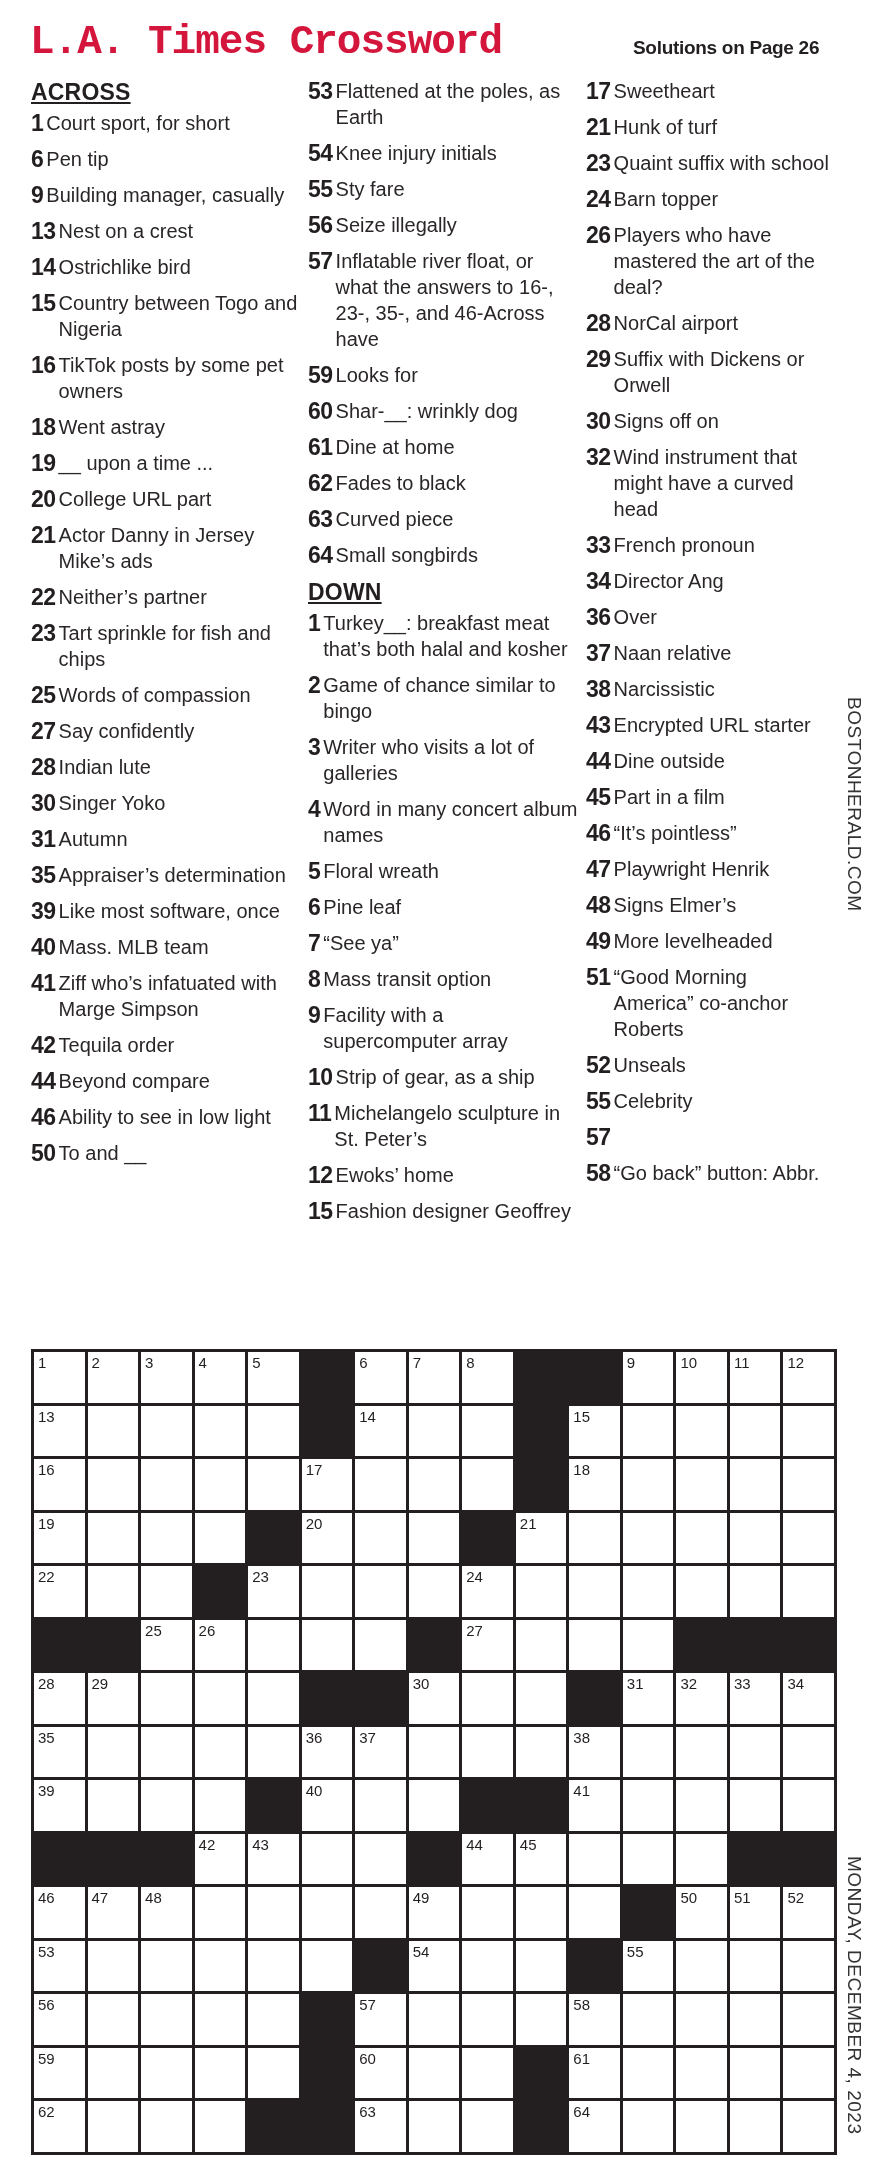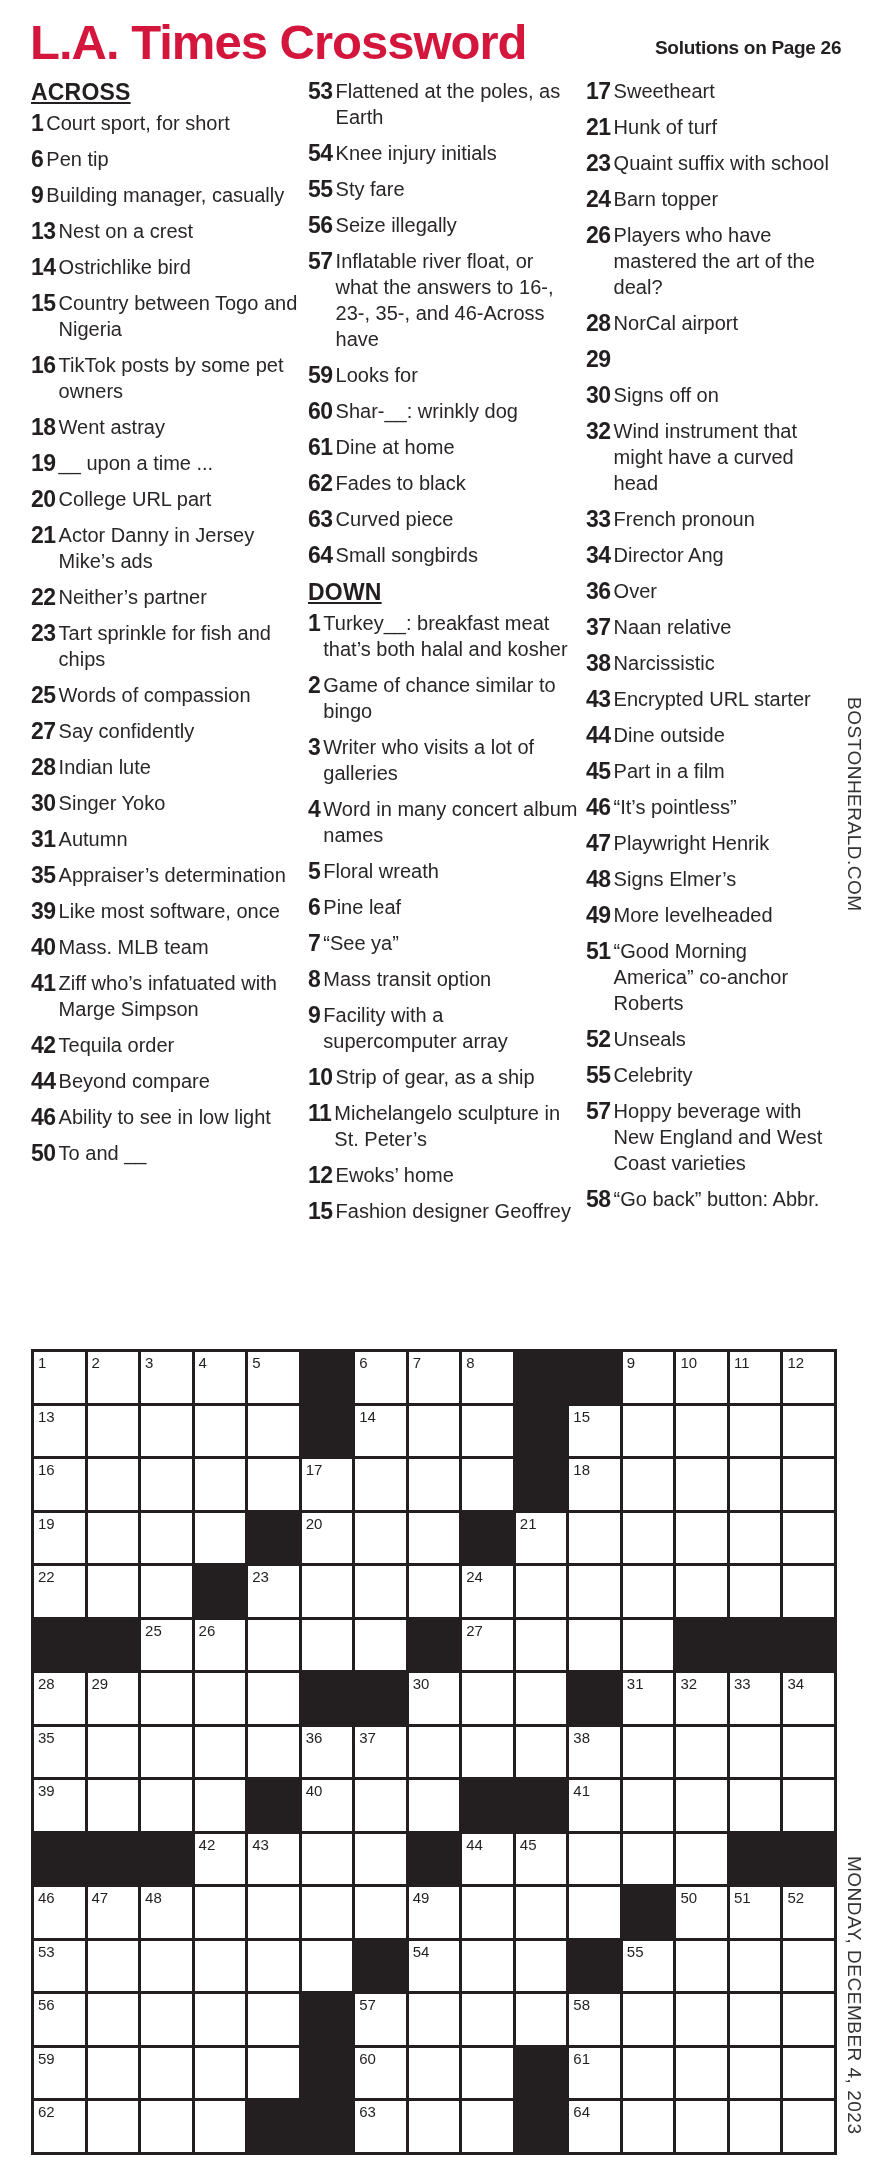--- a/index.html
+++ b/index.html
@@ -1,20 +1,20 @@
 <!DOCTYPE html>
 <html><head>
 <meta charset="utf-8">
 <style>
   html, body { margin:0; padding:0; background:#ffffff; }
   body { width:870px; height:2182px; position:relative; overflow:hidden; color:#231f20;
          font-family:"Liberation Sans", sans-serif; }
-  .title { position:absolute; left:30px; top:14px; font-family:Liberation Sans, sans-serif; font-weight:bold;
-           font-size:49px; color:#d4163c; letter-spacing:-1px; line-height:56px; white-space:nowrap;text-align:center; }
-  .subtitle { position:absolute; left:655px; top:37px; font-family:"Liberation Sans", sans-serif;
+  .title { position:absolute; left:30px; top:14px; font-family:Liberation Mono, monospace; font-weight:bold;
+           font-size:41px; color:#d4163c; letter-spacing:-1px; line-height:56px; white-space:nowrap;text-align:center; }
+  .subtitle { position:absolute; left:633px; top:37px; font-family:"Liberation Sans", sans-serif;
               font-weight:bold; font-size:19px; color:#231f20; letter-spacing:-0.3px; white-space:nowrap; }
   .col { position:absolute; top:78px; }
   .col1 { left:31px; width:270px; }
   .col2 { left:308px; width:272px; }
   .col3 { left:586px; width:245px; }
   .heading { font-weight:bold; font-size:23px; line-height:28px; margin-bottom:4px; letter-spacing:0.2px;text-decoration:underline; }
   .heading.down { margin-top:0; }
   .clue { display:flex; font-size:20px; line-height:26px; margin-bottom:10px; }
   .clue .num { font-weight:bold; font-size:23px; flex:none; min-width:0; margin-right:3px; letter-spacing:-0.5px; }
   .clue .txt { flex:1; font-weight:normal; color:#2a2627; }
@@ -269,20 +269,21 @@
       <div class="clue">
         <span class="num">26</span>
         <span class="txt">Players who have mastered the art of the deal?</span>
       </div>
       <div class="clue">
         <span class="num">28</span>
         <span class="txt">NorCal airport</span>
       </div>
       <div class="clue">
         <span class="num">29</span>
+        <span class="txt">Suffix with Dickens or Orwell</span>
       </div>
       <div class="clue">
         <span class="num">30</span>
         <span class="txt">Signs off on</span>
       </div>
       <div class="clue">
         <span class="num">32</span>
         <span class="txt">Wind instrument that might have a curved head</span>
       </div>
       <div class="clue">
@@ -340,21 +341,20 @@
       <div class="clue">
         <span class="num">52</span>
         <span class="txt">Unseals</span>
       </div>
       <div class="clue">
         <span class="num">55</span>
         <span class="txt">Celebrity</span>
       </div>
       <div class="clue">
         <span class="num">57</span>
-        <span class="txt">Hoppy beverage with New England and West Coast varieties</span>
       </div>
       <div class="clue">
         <span class="num">58</span>
         <span class="txt">“Go back” button: Abbr.</span>
       </div>
     </div>
 </div>
 
 <div class="vert site">BOSTONHERALD.COM</div>
 <div class="vert date">MONDAY, DECEMBER 4, 2023</div>

